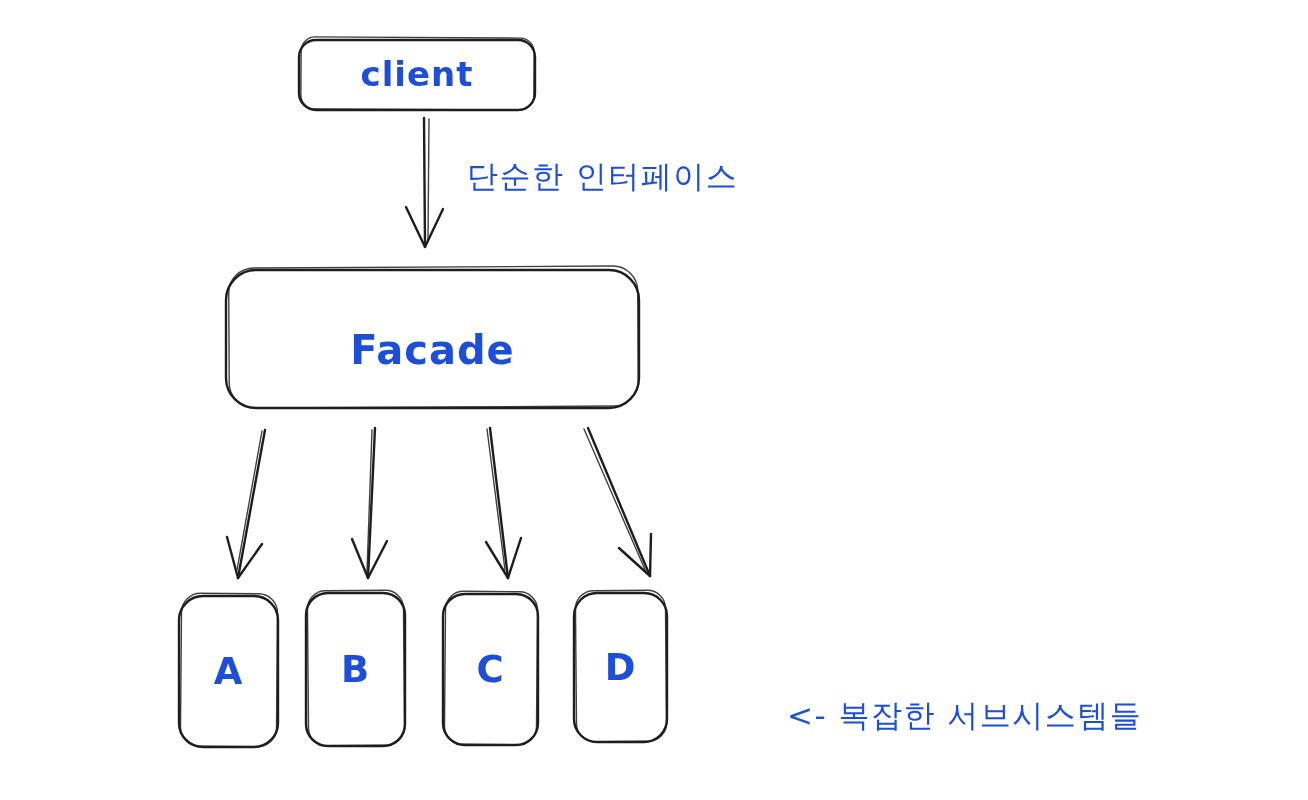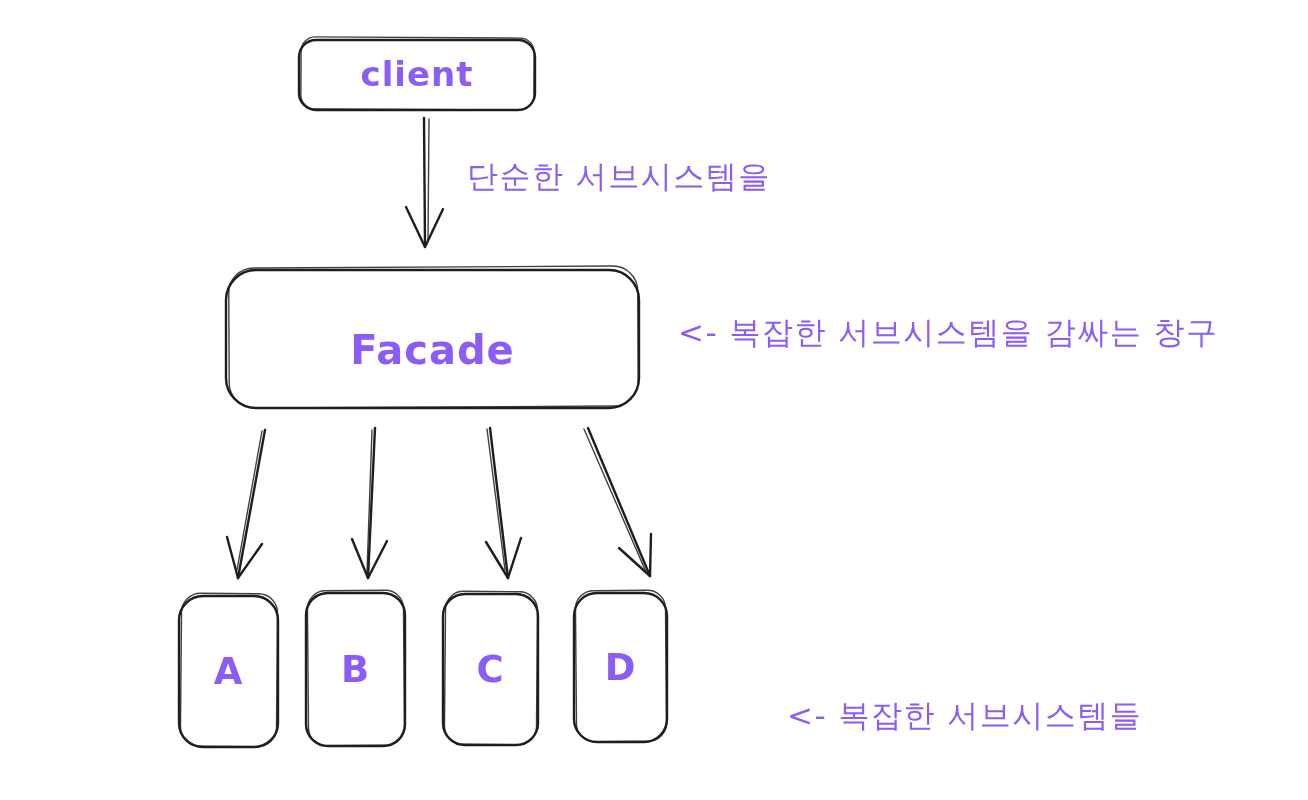--- a/index.html
+++ b/index.html
@@ -31,21 +31,21 @@
   .sketch2 {
     fill: none;
     stroke: #1e1e1e;
     stroke-width: 1.4;
     stroke-linecap: round;
     opacity: 0.85;
   }
   .label {
     position: absolute;
     white-space: nowrap;
-    color: #8b5cf6;
+    color: #1d4ed8;
   }
   .node-label {
     display: flex;
     align-items: center;
     justify-content: center;
     text-align: center;
   }
   .latin {
     font-weight: bold;
     letter-spacing: 1px;
@@ -118,25 +118,24 @@
       <rect class="sketch2" x="445" y="591.5" width="92" height="153" rx="18" transform="rotate(0.5 490 669)"></rect>
     </g>
     <g>
       <rect class="sketch" x="574" y="593" width="93" height="149" rx="23"></rect>
       <rect class="sketch2" x="576" y="590.5" width="90" height="151" rx="18" transform="rotate(-0.5 620 667)"></rect>
     </g>
   </svg>
 
   <div class="label node-label latin" style="left:298px; top:38px; width:238px; height:72px; font-size:34px;">client</div>
 
-  <div class="label korean" style="left:467px; top:158px;">단순한 서브시스템을</div>
+  <div class="label korean" style="left:467px; top:158px;">단순한 인터페이스</div>
 
   <div class="label node-label latin" style="left:225px; top:268px; width:415px; height:164px; font-size:40px;">Facade</div>
 
-  <div class="label korean" style="left:678px; top:314px;">&lt;- 복잡한 서브시스템을 감싸는 창구</div>
 
   <div class="label node-label latin" style="left:179px; top:596px; width:99px; height:151px; font-size:37px;">A</div>
 
   <div class="label node-label latin" style="left:306px; top:593px; width:99px; height:153px; font-size:37px;">B</div>
 
   <div class="label node-label latin" style="left:443px; top:594px; width:95px; height:151px; font-size:37px;">C</div>
 
   <div class="label node-label latin" style="left:574px; top:593px; width:93px; height:149px; font-size:37px;">D</div>
 
   <div class="label korean" style="left:787px; top:661px;margin-top:36px;">&lt;- 복잡한 서브시스템들</div>

